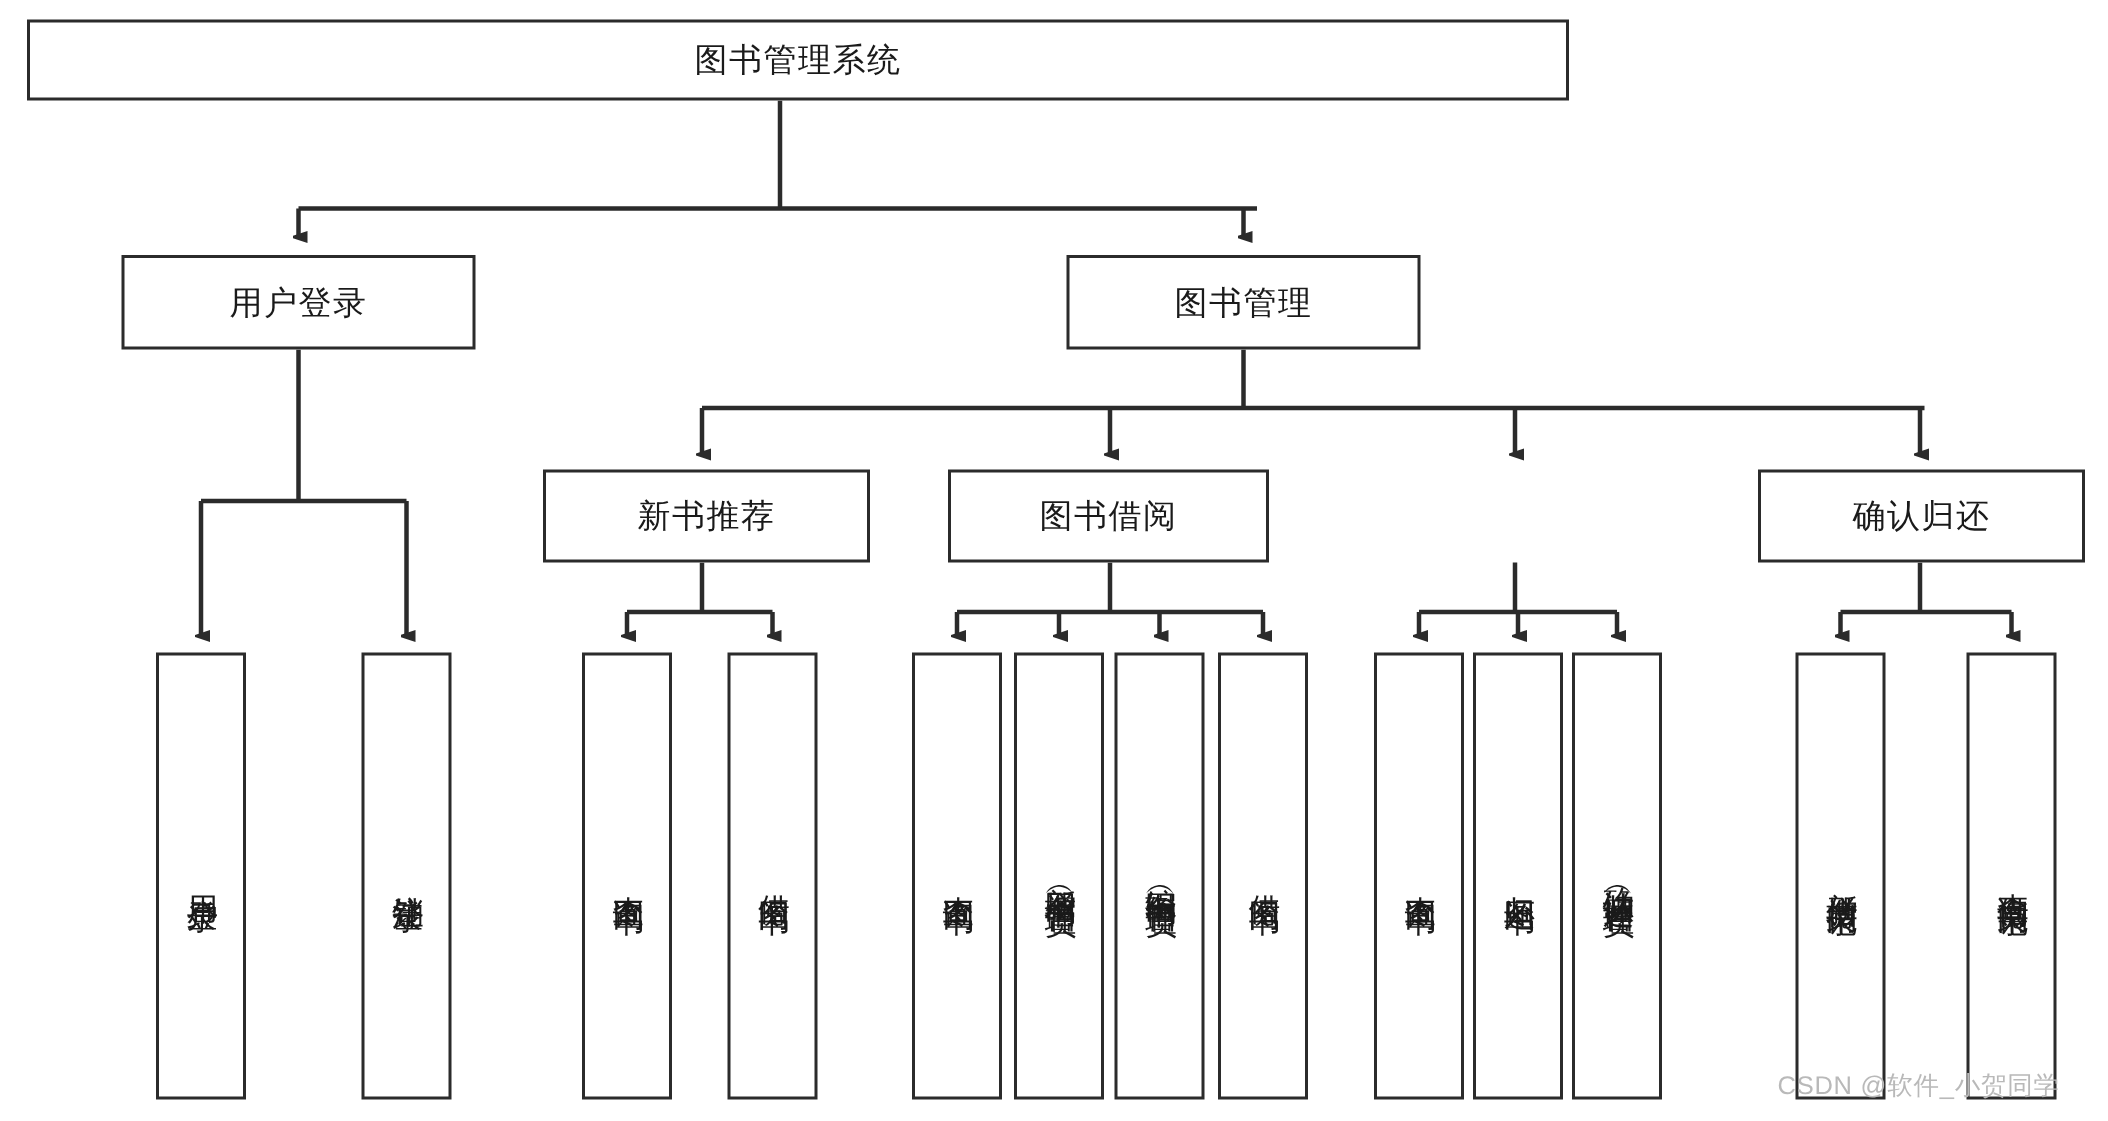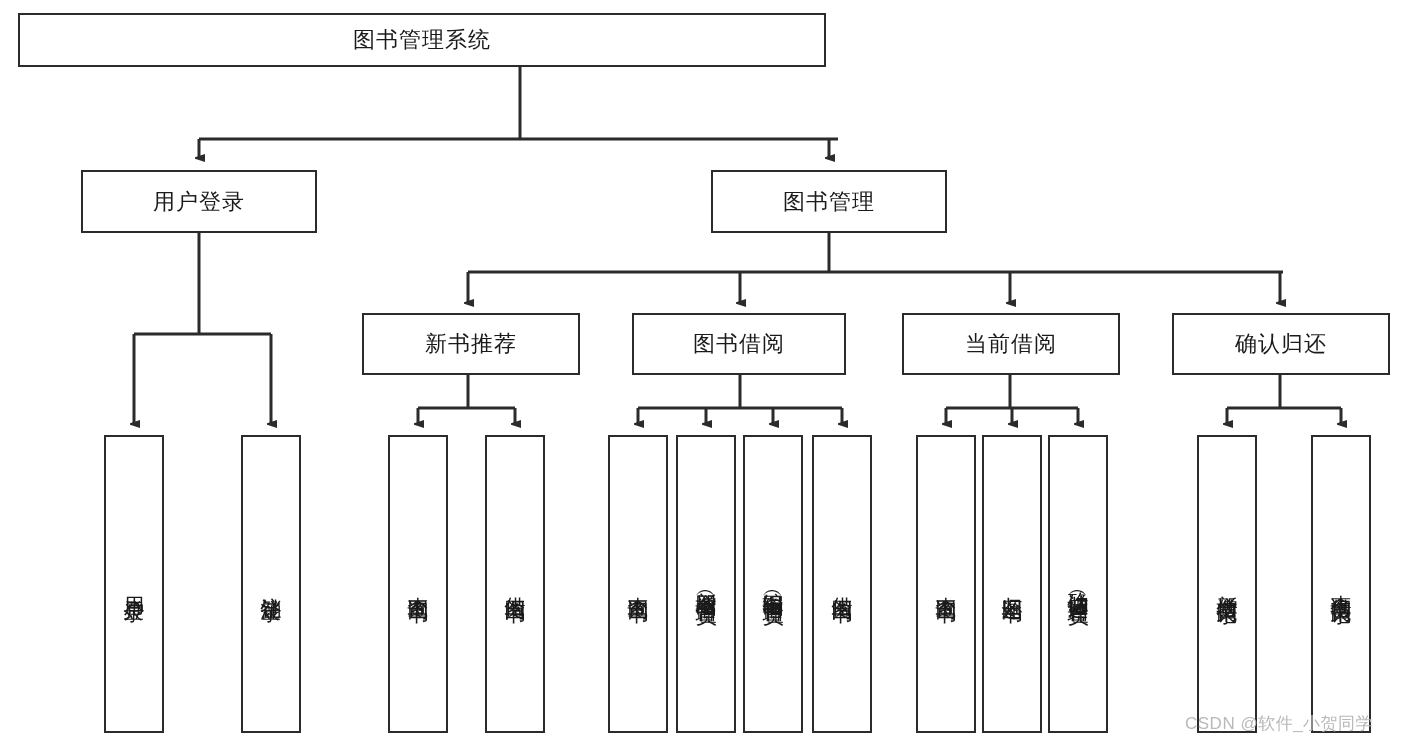--- a/index.html
+++ b/index.html
@@ -121,39 +121,36 @@
     </g>
 
     <g stroke="#2b2b2b" stroke-width="3" fill="none">
       <path d="M1280,375 L1280,408"></path>
       <path d="M1227,408 L1341,408"></path>
       <path d="M1227,408 L1227,424" marker-end="url(#arrow)"></path>
       <path d="M1341,408 L1341,424" marker-end="url(#arrow)"></path>
     </g>
   </svg>
 
-  <div class="node horiz" id="node-root" style="left: 18px; top: 13px; width: 808px; height: 54px;">
+  <div class="node horiz" id="node-root" style="left: 18px; top: 13px; width: 1028px; height: 54px;">
     <span class="label">图书管理系统</span>
   </div>
 
   <div class="node horiz" id="node-l1-0" style="left: 81px; top: 170px; width: 236px; height: 63px;">
     <span class="label">用户登录</span>
   </div>
   <div class="node horiz" id="node-l1-1" style="left: 711px; top: 170px; width: 236px; height: 63px;">
     <span class="label">图书管理</span>
   </div>
 
   <div class="node horiz" id="node-l2-0" style="left: 362px; top: 313px; width: 218px; height: 62px;">
     <span class="label">新书推荐</span>
   </div>
   <div class="node horiz" id="node-l2-1" style="left: 632px; top: 313px; width: 214px; height: 62px;">
     <span class="label">图书借阅</span>
-  </div>
-  <div class="node horiz" id="node-l2-2" style="left: 902px; top: 313px; width: 218px; height: 62px;">
-    <span class="label">当前借阅</span>
   </div>
   <div class="node horiz" id="node-l2-3" style="left: 1172px; top: 313px; width: 218px; height: 62px;">
     <span class="label">确认归还</span>
   </div>
 
   <div class="node vert" id="node-leaf-0" style="left: 104px; top: 435px; width: 60px; height: 298px;">
     <span class="label">用户登录</span>
   </div>
   <div class="node vert" id="node-leaf-1" style="left: 241px; top: 435px; width: 60px; height: 298px;">
     <span class="label">注销登录</span>

